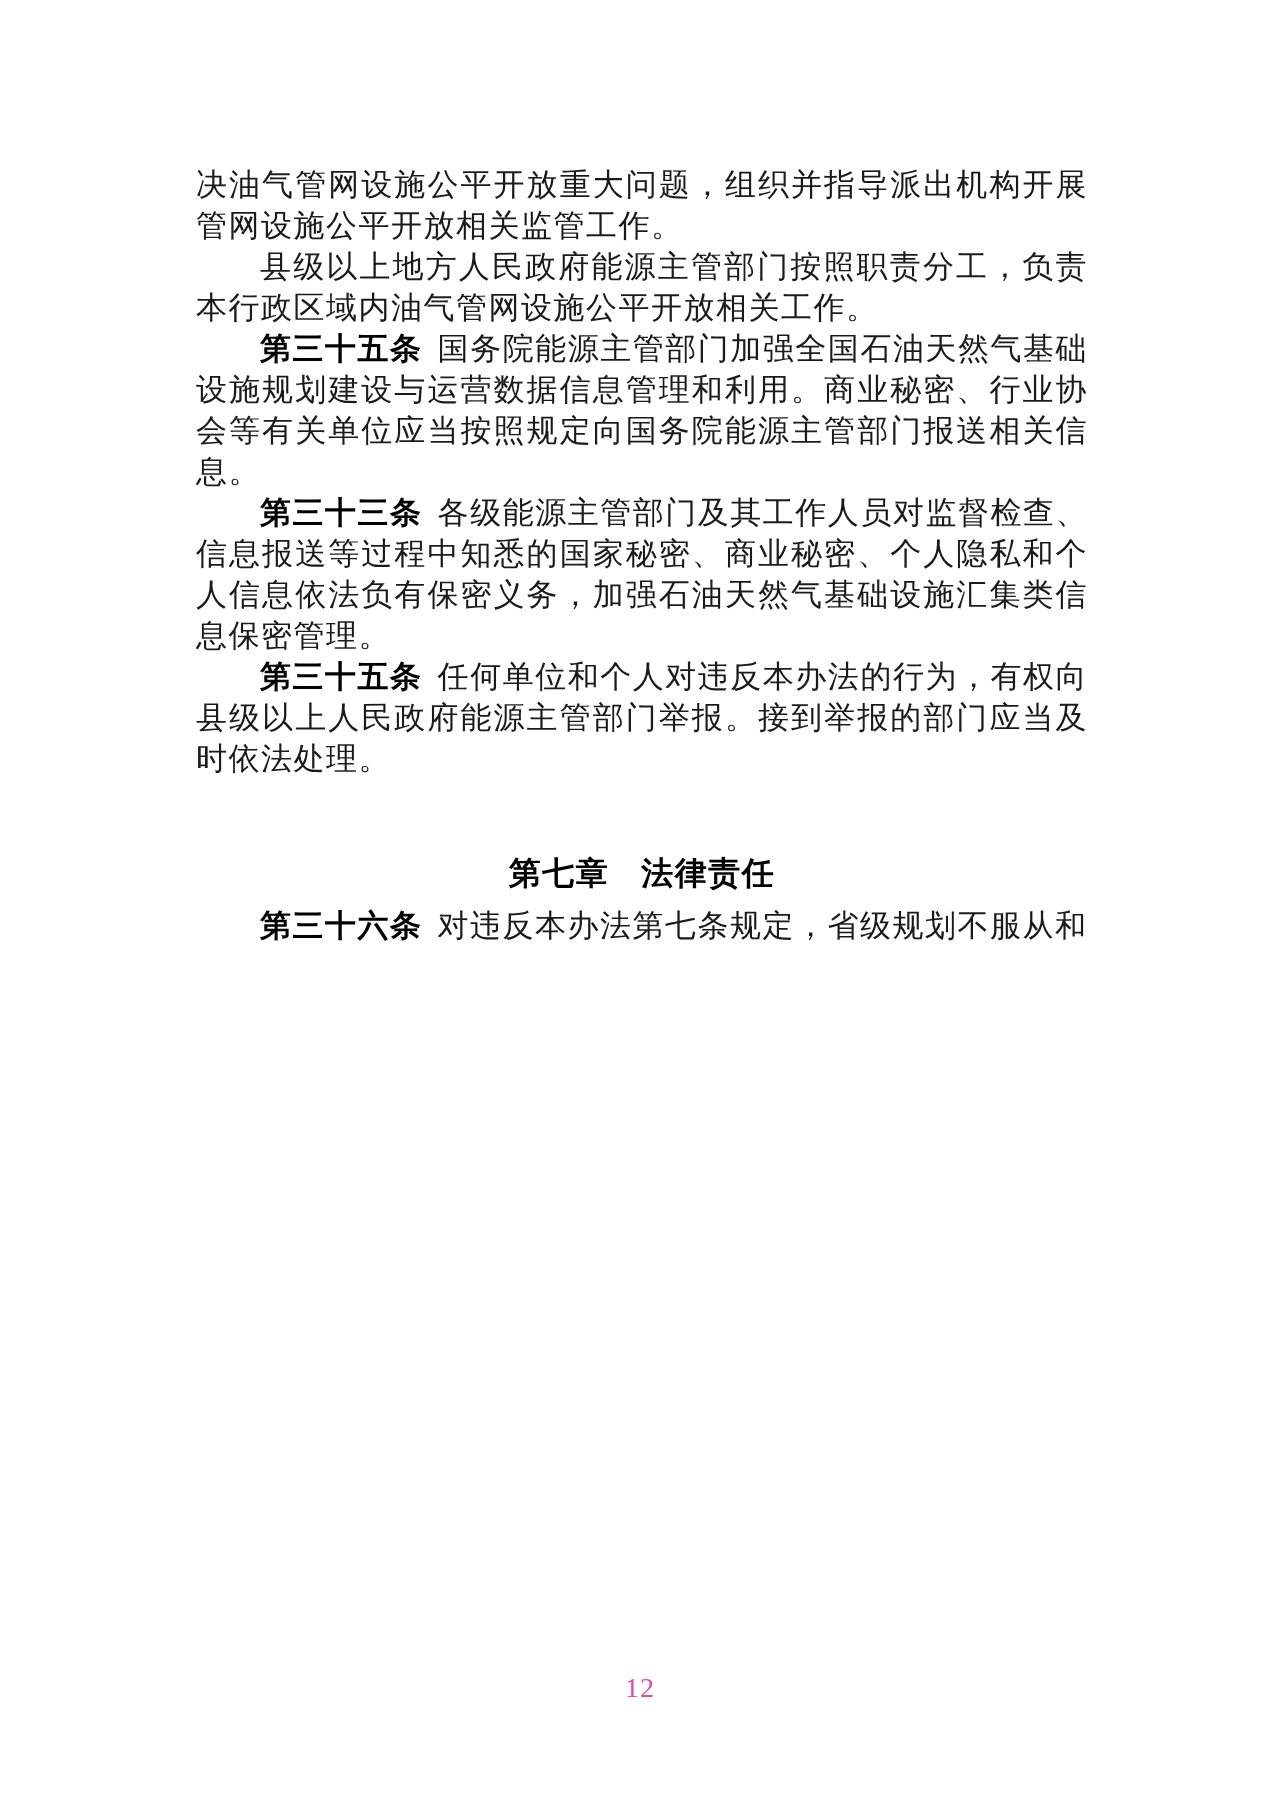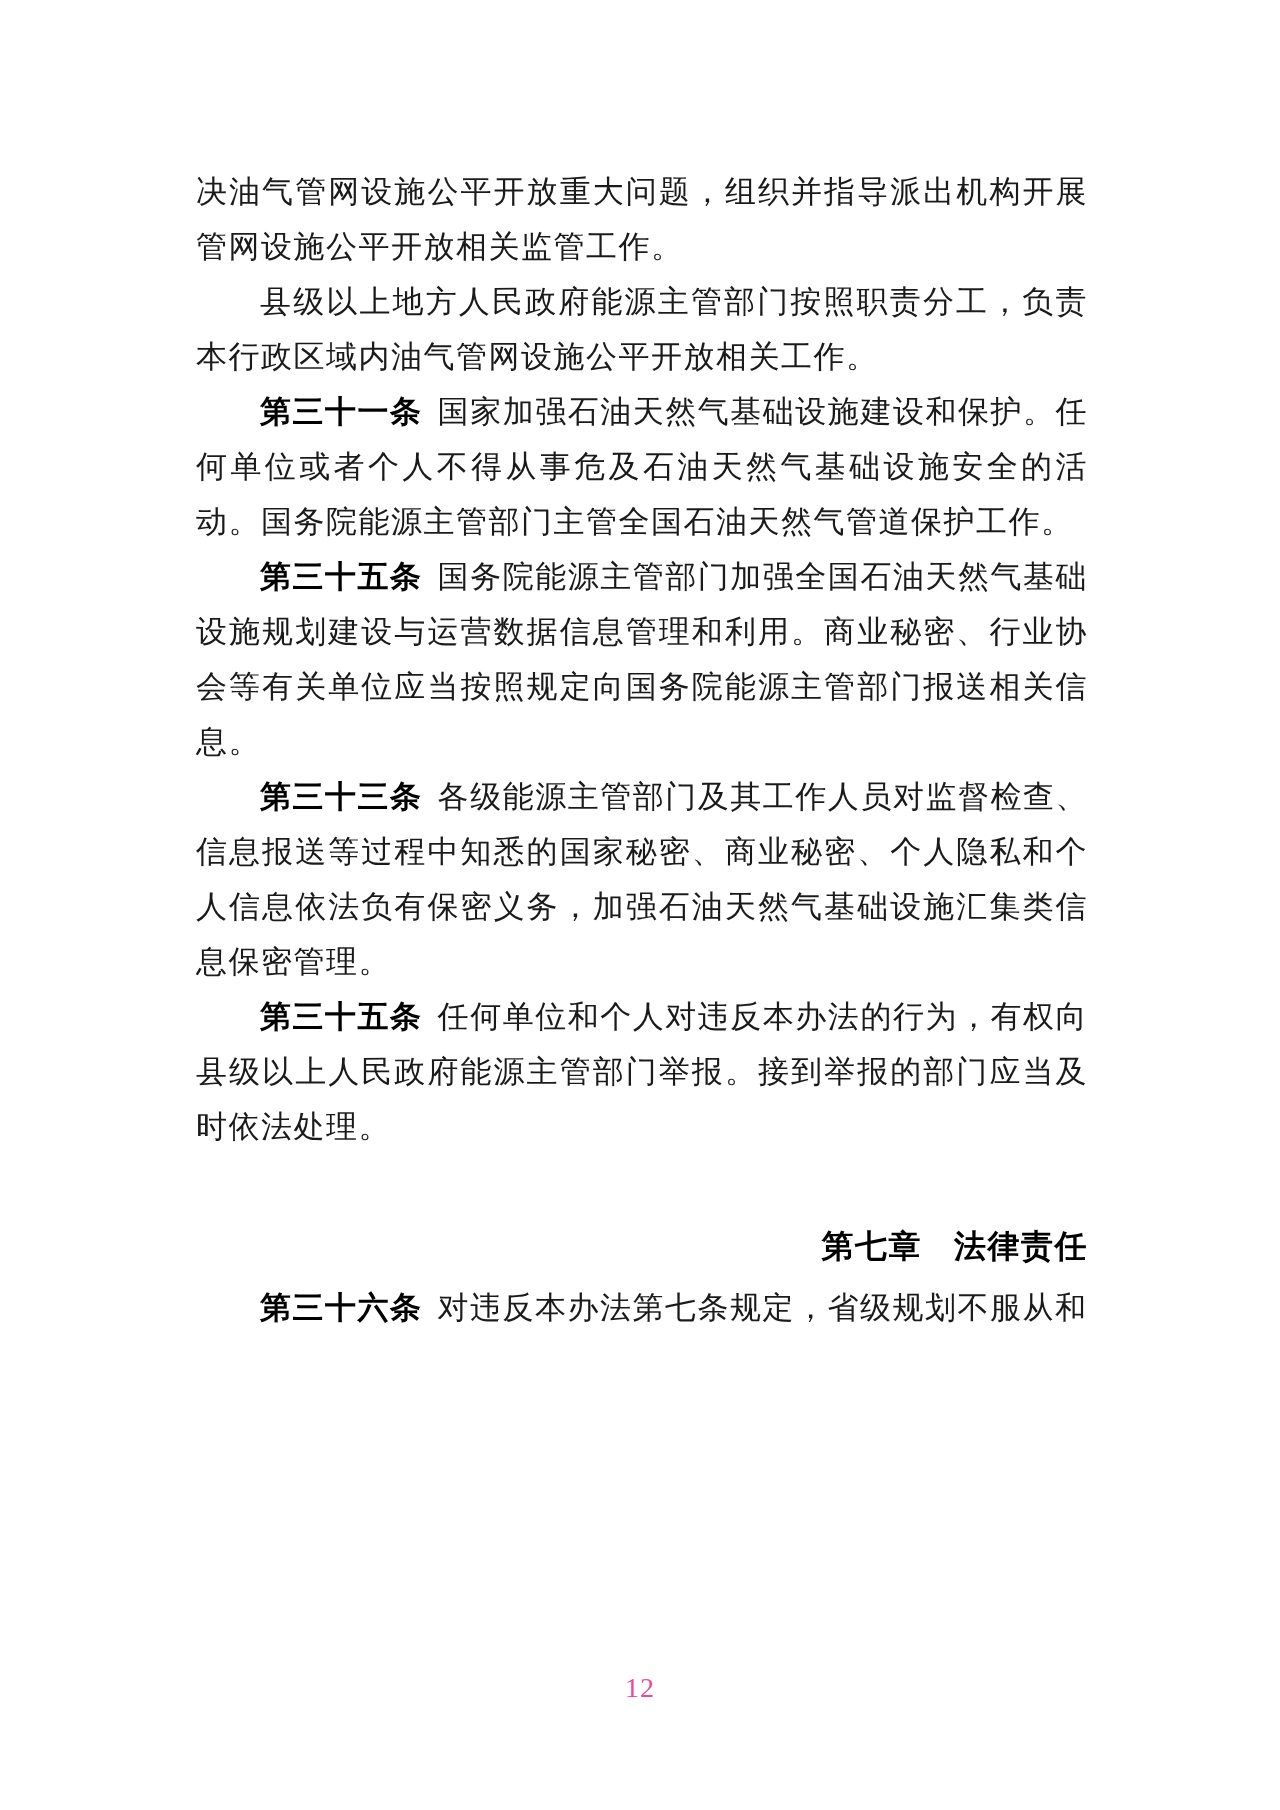--- a/index.html
+++ b/index.html
@@ -21,45 +21,45 @@
 
   .body-text {
     position: absolute;
     top: 164px;
     left: 196px;
     width: 892px;
   }
 
   .para {
     font-size: 31px;
-    line-height: 55px;
+    line-height: 41px;
     letter-spacing: 1.5px;
     text-align: justify;
     text-justify: inter-character;
     color: #1a1a1a;
   }
 
   .para.indent {
     text-indent: 64px;
   }
 
   .lead {
     font-family: "DejaVu Sans", "Liberation Sans", sans-serif;
     font-weight: 700;
     color: #000000;
     margin-right: 15px;
   }
 
   .chapter-heading {
     margin-top: 63px;
-    font-family: Liberation Mono, monospace;
+    font-family: Liberation Serif, serif;
     font-weight: 700;
     font-size: 32px;
     line-height: 63px;
-    text-align: right;
+    text-align: center;
     color: #000000;
     letter-spacing: 1.5px;
   }
 
   .chapter-heading .chapter-no {
     margin-right: 32px;
   }
 
   .page-footer {
     position: absolute;
@@ -80,21 +80,20 @@
 <body>
 
 <div class="page">
 
   <main class="body-text">
 
     <p class="para"><span>决油气管网设施公平开放重大问题，组织并指导派出机构开展管网设施公平开放相关监管工作。</span></p>
 
     <p class="para indent"><span>县级以上地方人民政府能源主管部门按照职责分工，负责本行政区域内油气管网设施公平开放相关工作。</span></p>
 
-    <p class="para indent"><span class="lead">第三十一条</span><span>国家加强石油天然气基础设施建设和保护。任何单位或者个人不得从事危及石油天然气基础设施安全的活动。国务院能源主管部门主管全国石油天然气管道保护工作。</span></p>
 
     <p class="para indent"><span class="lead">第三十五条</span><span>国务院能源主管部门加强全国石油天然气基础设施规划建设与运营数据信息管理和利用。商业秘密、行业协会等有关单位应当按照规定向国务院能源主管部门报送相关信息。</span></p>
 
     <p class="para indent"><span class="lead">第三十三条</span><span>各级能源主管部门及其工作人员对监督检查、信息报送等过程中知悉的国家秘密、商业秘密、个人隐私和个人信息依法负有保密义务，加强石油天然气基础设施汇集类信息保密管理。</span></p>
 
 
     <p class="para indent"><span class="lead">第三十五条</span><span>任何单位和个人对违反本办法的行为，有权向县级以上人民政府能源主管部门举报。接到举报的部门应当及时依法处理。</span></p>
 
     <h2 class="chapter-heading"><span class="chapter-no">第七章</span><span>法律责任</span></h2>
 

